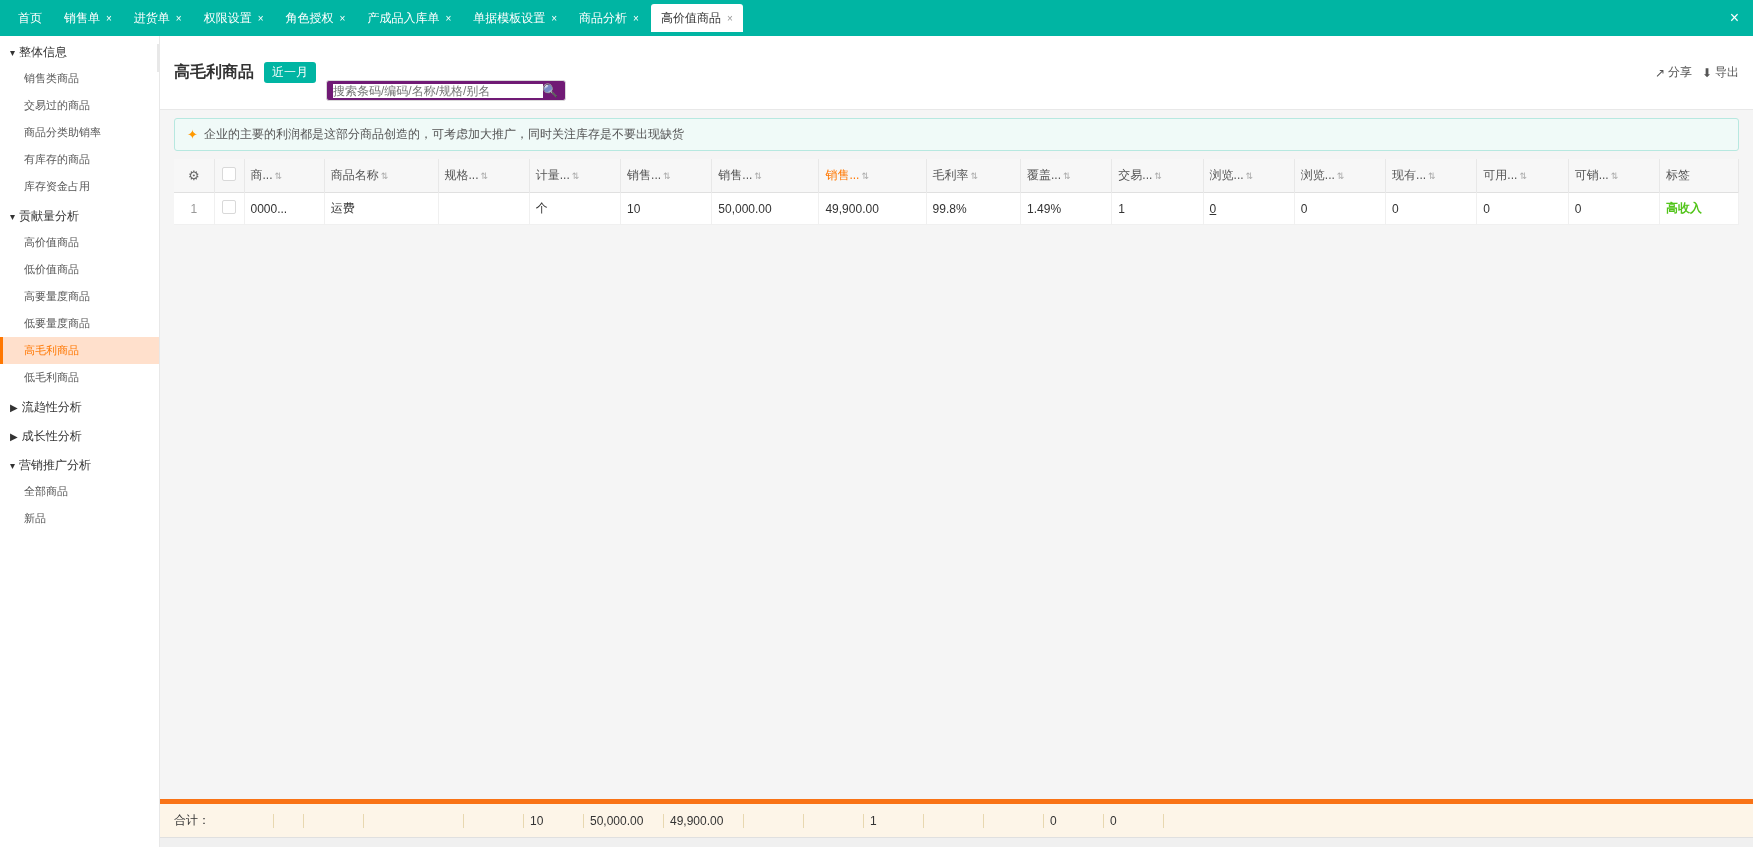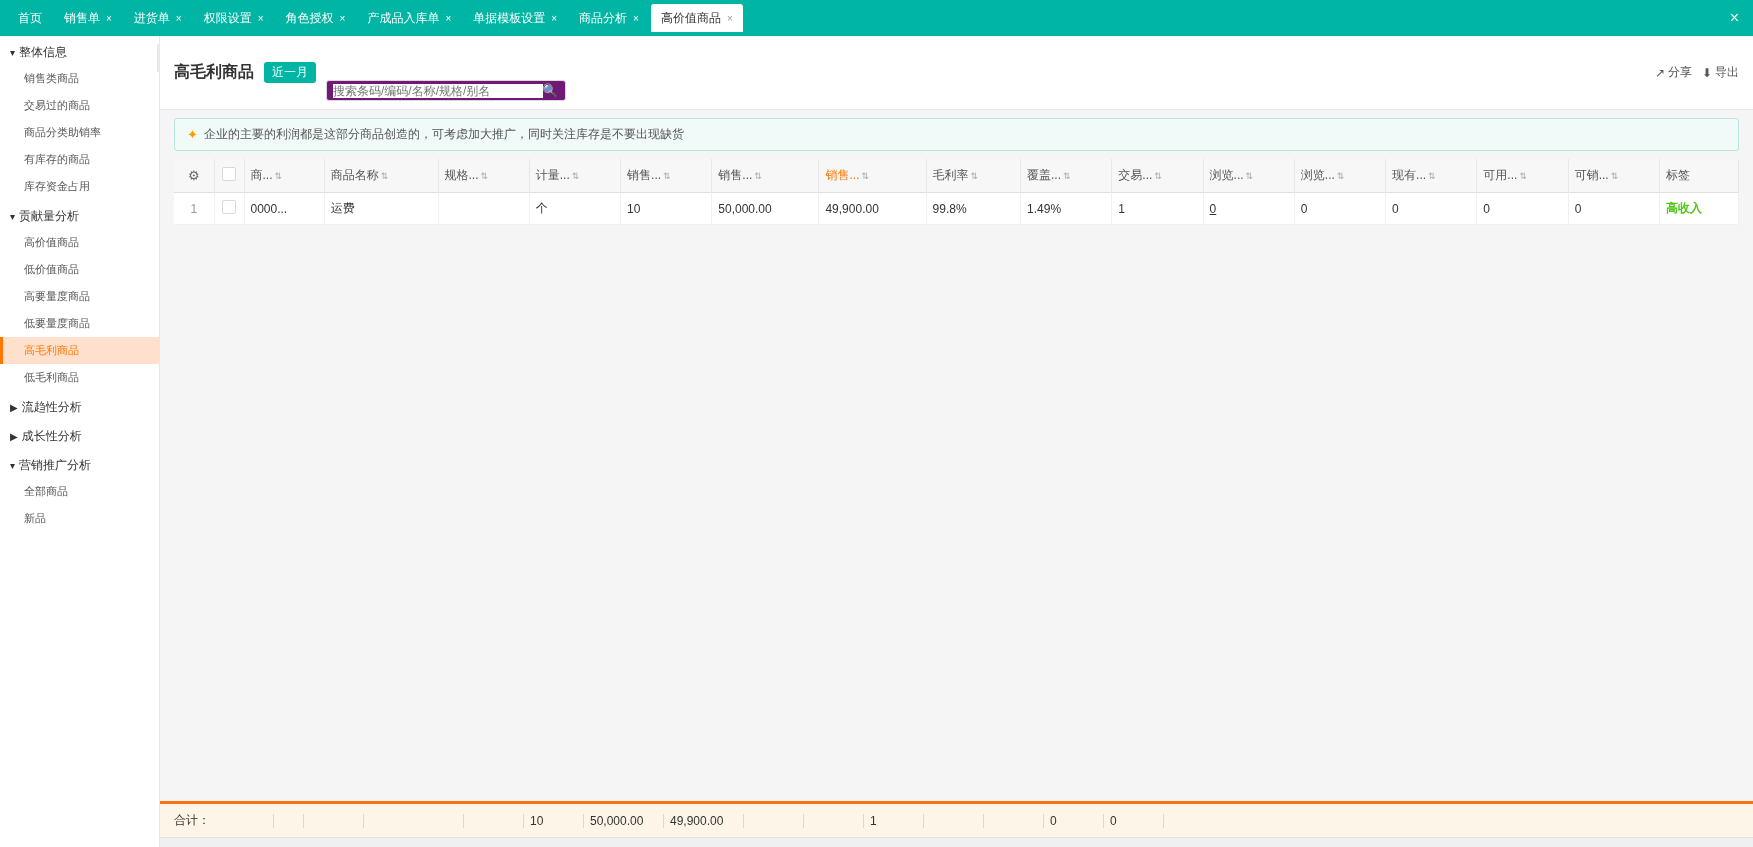--- a/index.html
+++ b/index.html
@@ -207,21 +207,21 @@
       white-space: nowrap;
     }
     tbody td:first-child { text-align: center; color: #999; }
     tbody td:nth-child(2) { text-align: center; }
     .tag-high { color: #52c41a; font-weight: bold; }
     .underline-link { text-decoration: underline; color: #333; cursor: pointer; }
 
     
     .footer-summary {
       background: #fdf5e8;
-      border-top: 3px solid #f97316;
+      border-top: 5px solid #f97316;
       padding: 8px 14px;
       display: flex;
       align-items: center;
       font-size: 12px;
       color: #333;
       min-height: 36px;
       gap: 0;
     }
     .footer-label { min-width: 60px; font-weight: 500; }
     .footer-cells {

